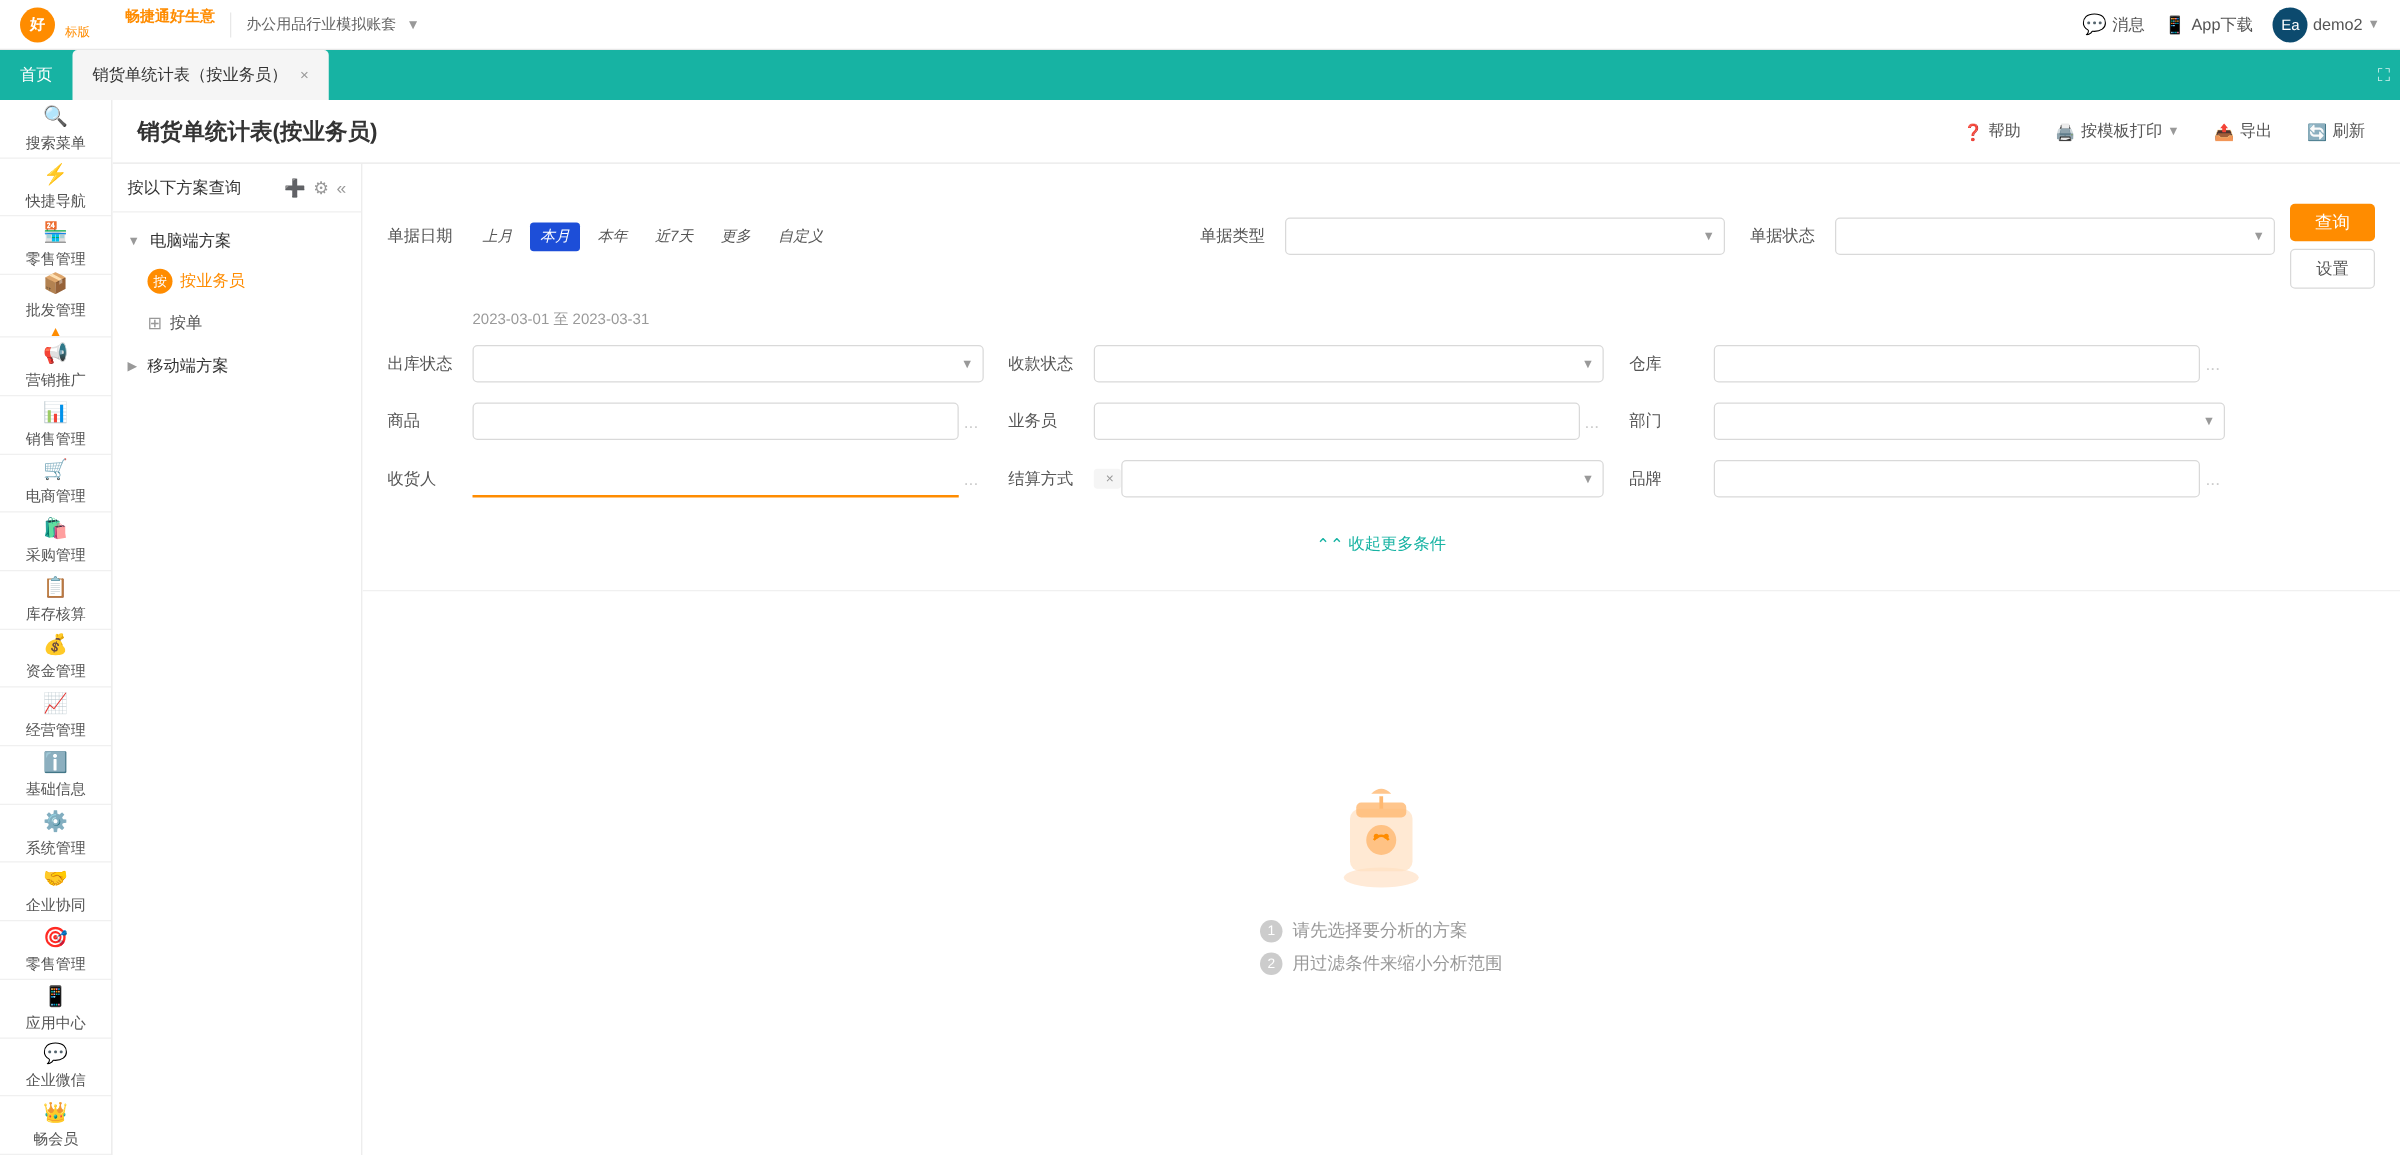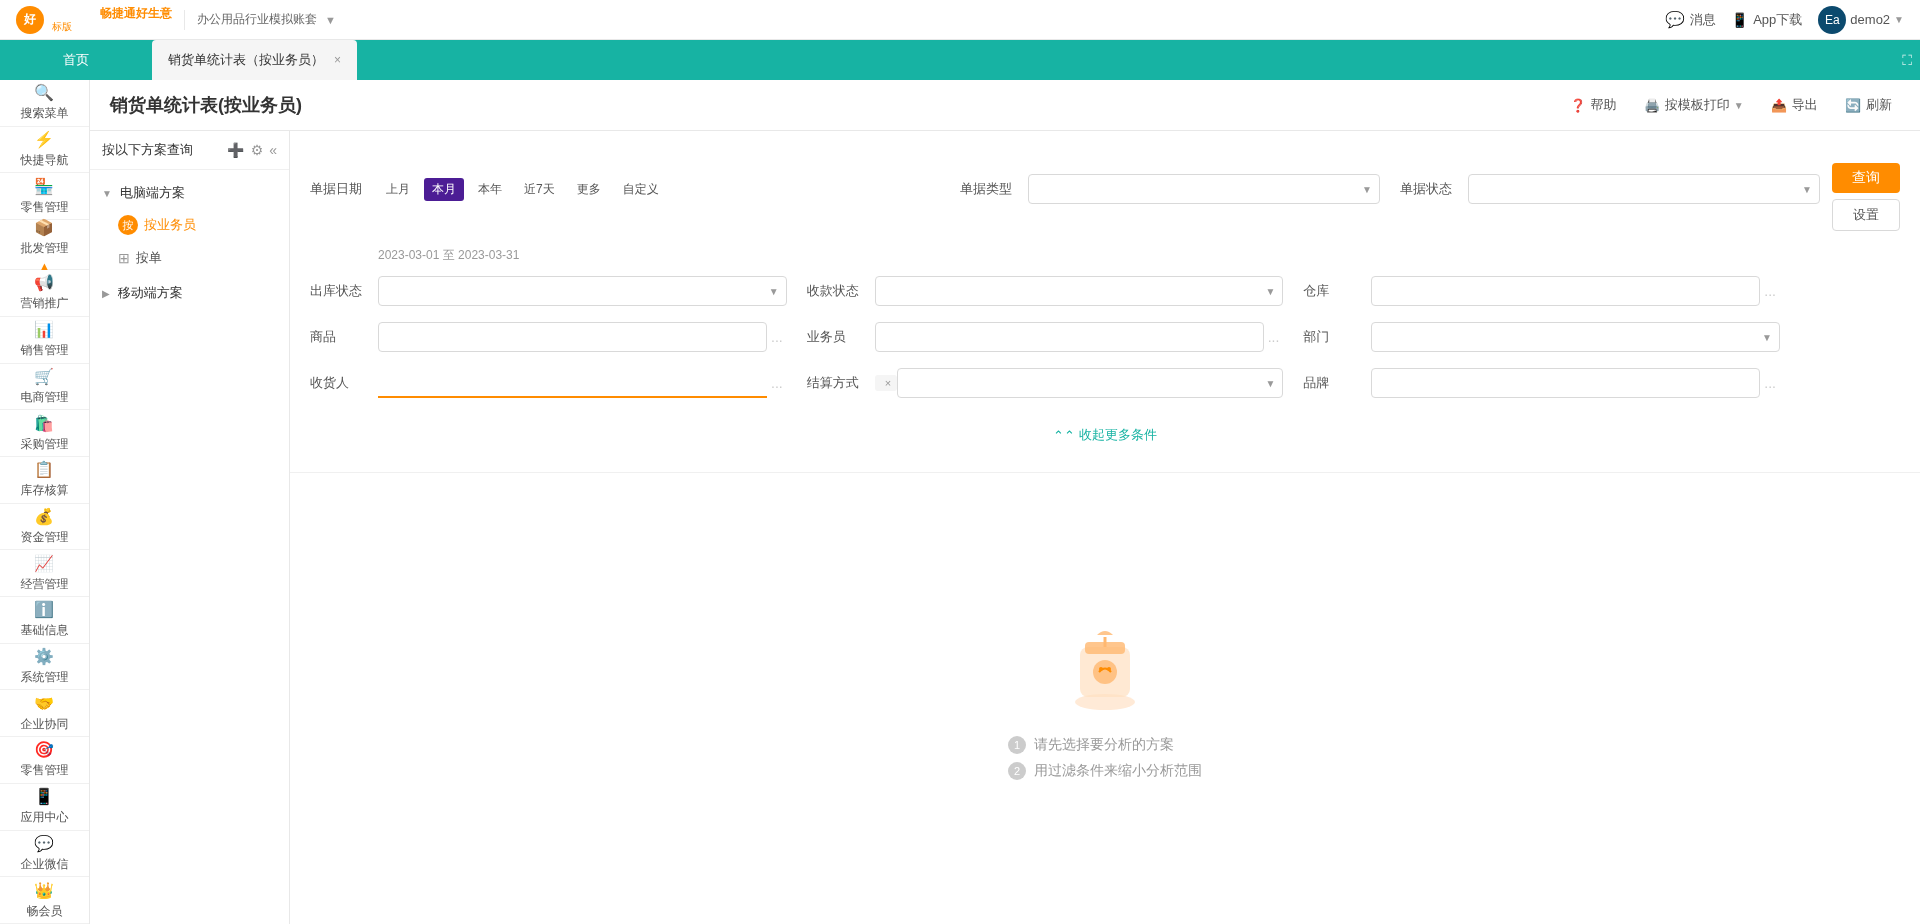--- a/index.html
+++ b/index.html
@@ -10,21 +10,21 @@
     .topbar-left { display: flex; align-items: center; gap: 8px; }
     .logo-icon { width: 28px; height: 28px; background: #ff8c00; border-radius: 50%; display: flex; align-items: center; justify-content: center; color: white; font-size: 12px; font-weight: bold; }
     .nav-label { font-size: 12px; color: #666; }
     .topbar-right { display: flex; align-items: center; gap: 16px; }
     .topbar-right-item { display: flex; align-items: center; gap: 4px; font-size: 13px; color: #555; cursor: pointer; }
     .user-avatar { width: 28px; height: 28px; border-radius: 50%; background: #0c4a6e; display: flex; align-items: center; justify-content: center; color: white; font-size: 12px; }
     .dropdown-arrow { font-size: 10px; color: #999; }
 
     
     .tabbar { height: 40px; background: #17b3a3; display: flex; align-items: center; padding: 0 0; flex-shrink: 0; }
-    .tab-item { height: 40px; display: flex; align-items: center; padding: 0 16px; cursor: pointer; font-size: 13px; color: rgba(255,255,255,0.85); gap: 6px; position: relative; margin-left: 47px; }
+    .tab-item { height: 40px; display: flex; align-items: center; padding: 0 16px; cursor: pointer; font-size: 13px; color: rgba(255,255,255,0.85); gap: 6px; position: relative; }
     .tab-item.active { background: #f5f5f5; color: #333; border-radius: 4px 4px 0 0; }
     .tab-item.home { color: white; }
     .tab-close { font-size: 12px; color: #999; cursor: pointer; margin-left: 4px; }
     .maximize-btn { margin-left: auto; margin-right: 8px; color: rgba(255,255,255,0.8); cursor: pointer; font-size: 14px; }
 
     
     .main-layout { display: flex; flex: 1; overflow: hidden; }
 
     
     .sidebar { width: 90px; background: #fff; border-right: 1px solid #e8e8e8; display: flex; flex-direction: column; flex-shrink: 0; overflow-y: auto; }
@@ -65,22 +65,22 @@
     .filter-label { font-size: 13px; color: #555; white-space: nowrap; min-width: 60px; }
     .filter-control { flex: 1; display: flex; align-items: center; }
     .filter-input { flex: 1; height: 30px; border: 1px solid #d9d9d9; border-radius: 4px; padding: 0 8px; font-size: 13px; color: #333; outline: none; }
     .filter-select-wrapper { flex: 1; position: relative; display: flex; align-items: center; }
     .filter-select-wrapper select { width: 100%; height: 30px; border: 1px solid #d9d9d9; border-radius: 4px; padding: 0 8px; font-size: 13px; color: #333; outline: none; appearance: none; background: white; cursor: pointer; }
     .select-arrow { position: absolute; right: 8px; color: #999; font-size: 10px; pointer-events: none; }
     .filter-dots { color: #ccc; cursor: pointer; padding: 0 4px; font-size: 14px; }
 
     
     .date-filter-group { display: flex; align-items: center; gap: 6px; }
-    .date-btn { padding: 3px 8px; font-size: 12px; color: #555; cursor: pointer; border-radius: 3px; border: none; background: none; }
-    .date-btn.active { background: #4c1d95; color: white; border-radius: 3px; }
+    .date-btn { padding: 3px 8px; font-size: 12px; color: #555; cursor: pointer; border-radius: 3px; border: none; background: none; font-style: italic; }
+    .date-btn.active { background: #1d4ed8; color: white; border-radius: 3px; }
     .date-range-text { font-size: 12px; color: #999; }
 
     
     .filter-tag { display: flex; align-items: center; gap: 4px; background: #f5f5f5; border-radius: 3px; padding: 2px 6px; font-size: 12px; color: #555; }
     .tag-close { cursor: pointer; color: #999; font-size: 11px; }
 
     
     .collapse-row { display: flex; justify-content: center; padding: 8px 0; }
     .collapse-btn { display: flex; align-items: center; gap: 4px; color: #17b3a3; font-size: 13px; cursor: pointer; border: none; background: none; padding: 4px 12px; border-radius: 4px; }
 

